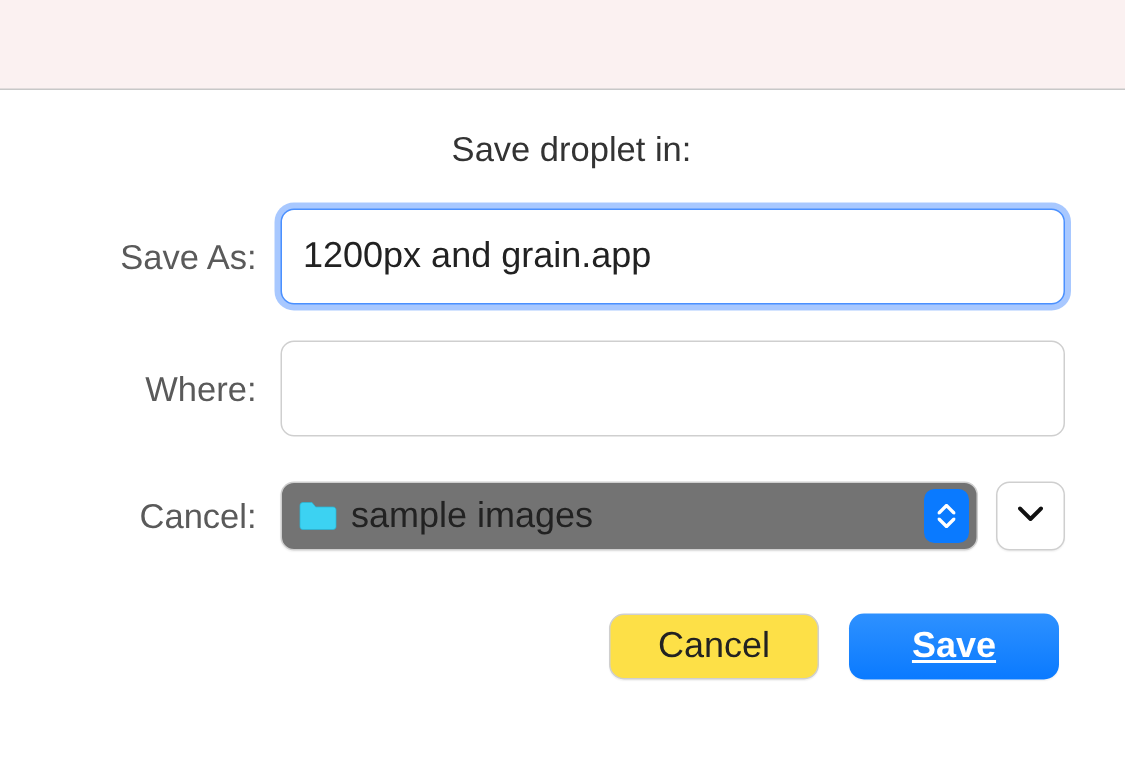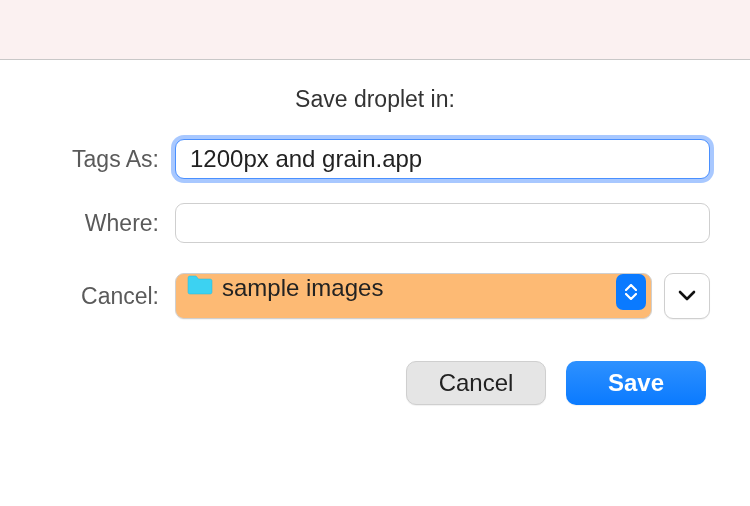--- a/index.html
+++ b/index.html
@@ -14,20 +14,21 @@
       background: #ffffff;
       overflow: hidden;
     }
     .topbar {
       height: 60px;
       background: #fbf1f1;
       border-bottom: 1px solid #c8c8c8;
     }
     .dialog {
       padding: 26px 40px 0 40px;
+      margin-left: 12px;
     }
     .dialog-title {
       text-align: center;
       font-size: 23px;
       color: #333;
       margin-bottom: 26px;
       font-weight: 400;
     }
     .row {
       display: flex;
@@ -42,21 +43,21 @@
       padding-right: 16px;
     }
     .field-wrap {
       flex: 1;
       display: flex;
       align-items: center;
       gap: 12px;
     }
     .text-input {
       width: 100%;
-      height: 40px;
+      height: 64px;
       border: 1px solid #cfcfcf;
       border-radius: 9px;
       font-size: 24px;
       padding: 0 14px;
       font-family: inherit;
       color: #222;
       outline: none;
       background: #fff;
     }
     .text-input.focused {
@@ -71,23 +72,23 @@
       align-items: center;
       gap: 12px;
       flex: 1;
     }
     .select-box {
       flex: 1;
       height: 46px;
       border: 1px solid #cfcfcf;
       border-radius: 9px;
       display: flex;
-      align-items: flex-start;
+      align-items: center;
       padding: 0 0 0 10px;
-      background: #fdba74;
+      background: #737373;
       box-shadow: 0 1px 1px rgba(0,0,0,0.05);
       position: relative;
     }
     .folder-icon {
       width: 28px;
       height: 22px;
       margin-right: 8px;
       flex-shrink: 0;
     }
     .select-text {
@@ -139,37 +140,38 @@
       border: 1px solid #cfcfcf;
       background: #fff;
       box-shadow: 0 1px 1px rgba(0,0,0,0.06);
       padding: 0 24px;
     }
     .btn-primary {
       background: linear-gradient(#2e91ff, #0a7aff);
       color: #fff;
       border: none;
       font-weight: 600;
+      text-decoration: underline;
     }
     .btn-secondary {
       color: #222;
-      background: #e5e5e5;
+      background: #fde047;
     }
   </style>
 </head>
 <body>
 
 <div class="topbar"></div>
 
 <div class="dialog">
 
   <div class="dialog-title">Save droplet in:</div>
 
   <div class="row">
-    <div class="label">Tags As:</div>
+    <div class="label">Save As:</div>
     <div class="field-wrap">
       <input type="text" class="text-input focused" value="1200px and grain.app" style="">
     </div>
   </div>
 
   <div class="row">
     <div class="label">Where:</div>
     <div class="field-wrap">
       <input type="text" class="text-input" value="" style="">
     </div>

